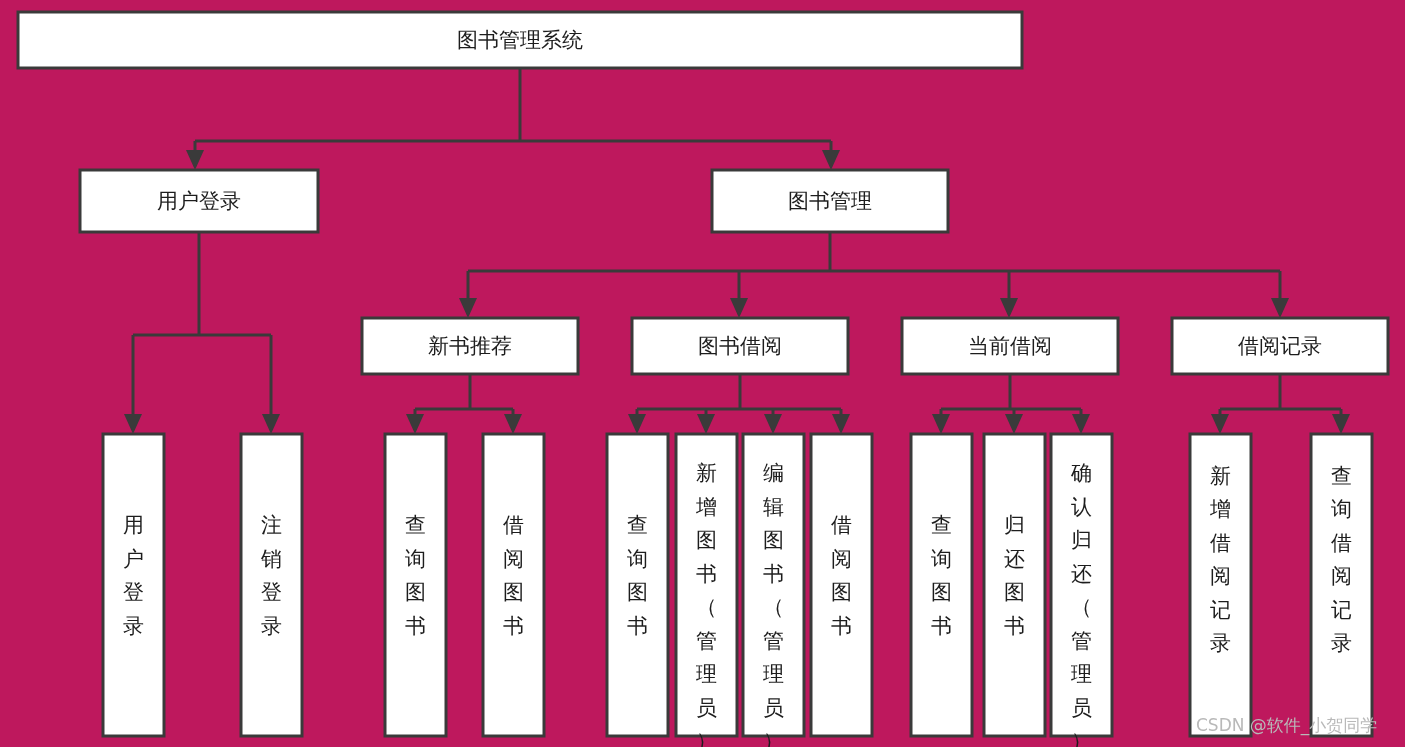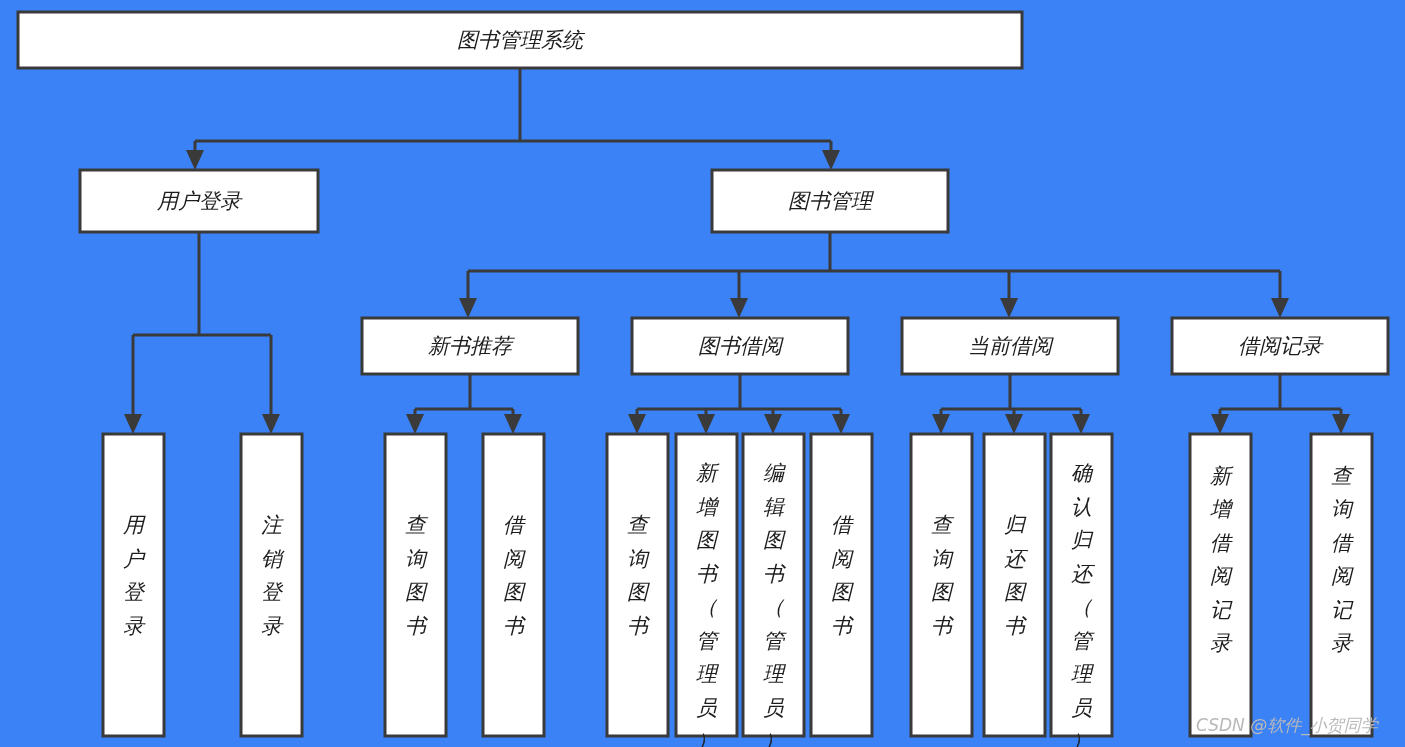--- a/index.html
+++ b/index.html
@@ -11,22 +11,21 @@
   body {
     width: 1405px;
     height: 747px;
     font-family: "DejaVu Sans", "Liberation Sans", sans-serif;
     overflow: hidden;
   }
   #diagram-root {
     position: relative;
     width: 1405px;
     height: 747px;
-    background: #3b82f6;
-    font-style: italic;
+    background: #be185d;
   }
   svg#structure-chart {
     position: absolute;
     left: 0;
     top: 0;
     width: 1405px;
     height: 747px;
     display: block;
   }
   .node-box {

